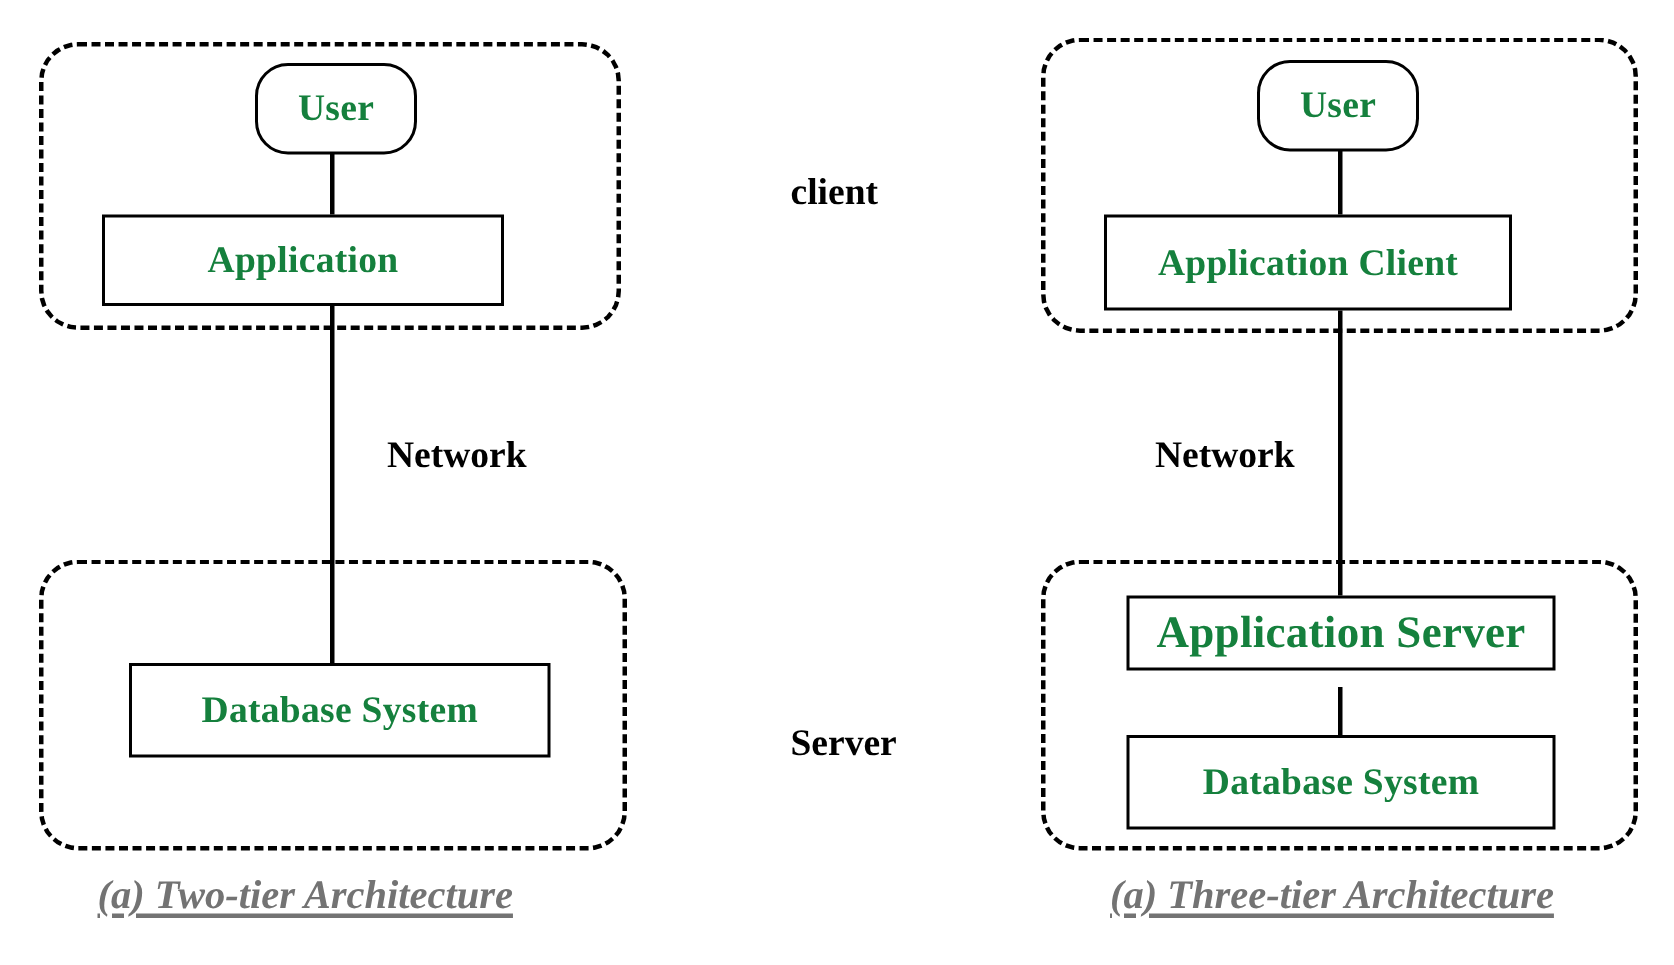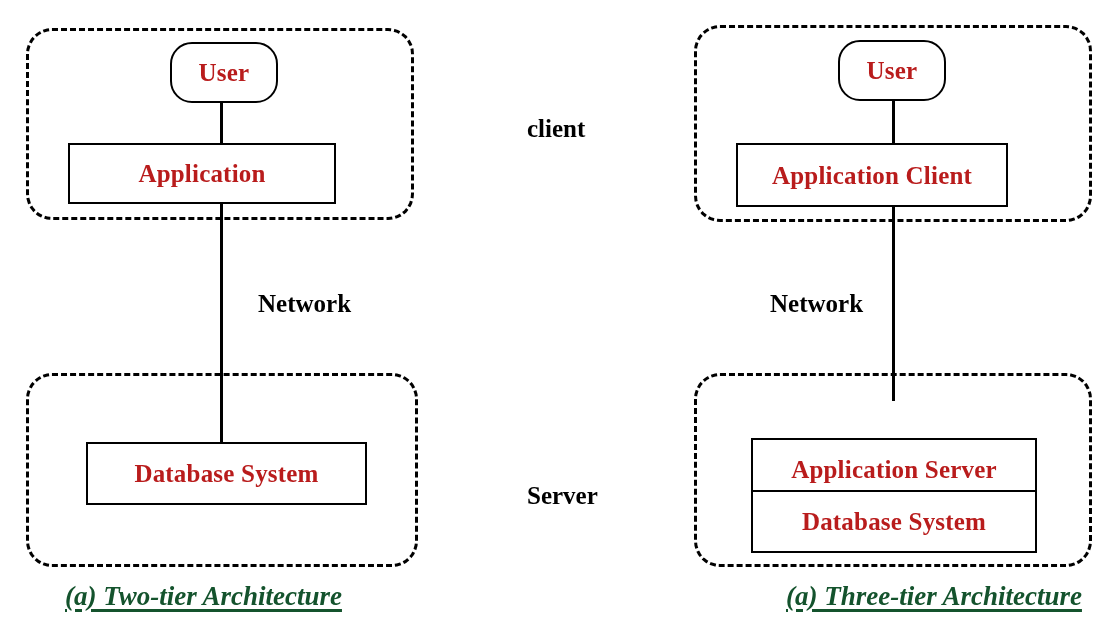--- a/index.html
+++ b/index.html
@@ -30,21 +30,21 @@
   .node {
     position: absolute;
     box-sizing: border-box;
     border: 2.5px solid #000000;
     background: #ffffff;
     display: flex;
     align-items: center;
     justify-content: center;
     text-align: center;
     font-weight: bold;
-    color: #b91c1c;
+    color: #15803d;
     z-index: 3;
   }
   .node-rounded {
     border-radius: 22px;
   }
   .node-label {
     font-weight: bold;
     letter-spacing: 0.2px;
     line-height: 1;
     white-space: nowrap;
@@ -69,21 +69,21 @@
     margin-top: 12px;
   }
 
   .caption {
     position: absolute;
     font-weight: bold;
     font-style: italic;
     text-decoration: underline;
     text-decoration-thickness: 3px;
     text-underline-offset: 4px;
-    color: #14532d;
+    color: #737373;
     white-space: nowrap;
     line-height: 1;
     z-index: 4;
   }
 
   
   #tier-client-left  { left: 26px;  top: 28px;  width: 388px; height: 192px; }
   #tier-server-left  { left: 26px;  top: 373px; width: 392px; height: 194px; }
   #node-user-left       { left: 170px; top: 42px;  width: 108px; height: 61px;  font-size: 25px; }
   #node-application     { left: 68px;  top: 143px; width: 268px; height: 61px;  font-size: 25px; }
@@ -93,27 +93,27 @@
   #label-network-left   { left: 258px; top: 279px; font-size: 25px; }
   #label-client         { left: 527px; top: 104px; font-size: 25px; }
   #label-server         { left: 527px; top: 471px; font-size: 25px; }
   #caption-left         { left: 65px;  top: 583px; font-size: 27px; }
 
   
   #tier-client-right { left: 694px; top: 25px;  width: 398px; height: 197px; }
   #tier-server-right { left: 694px; top: 373px; width: 398px; height: 194px; }
   #node-user-right        { left: 838px; top: 40px;  width: 108px; height: 61px;  font-size: 25px; }
   #node-application-client{ left: 736px; top: 143px; width: 272px; height: 64px;  font-size: 25px; }
-  #node-application-server{ left: 751px; top: 397px; width: 286px; height: 62px;  font-size: 25px; margin-top: 41px; }
+  #node-application-server{ left: 751px; top: 397px; width: 286px; height: 50px;  font-size: 30px; }
   #node-database-right    { left: 751px; top: 490px; width: 286px; height: 63px;  font-size: 25px; }
   #link-user-app-right    { left: 892px; top: 98px;  height: 48px; }
   #link-app-server-right  { left: 892px; top: 205px; height: 196px; }
   #link-server-db-right   { left: 892px; top: 458px; height: 34px; }
   #label-network-right    { left: 770px; top: 279px; font-size: 25px; }
-  #caption-right          { left: 740px; top: 583px; font-size: 27px; margin-left: 46px; }
+  #caption-right          { left: 740px; top: 583px; font-size: 27px; }
 </style>
 </head>
 <body>
 
 <div id="canvas">
 
   <div class="tier-box" id="tier-client-left"></div>
 
   <div class="tier-box" id="tier-server-left"></div>
 

